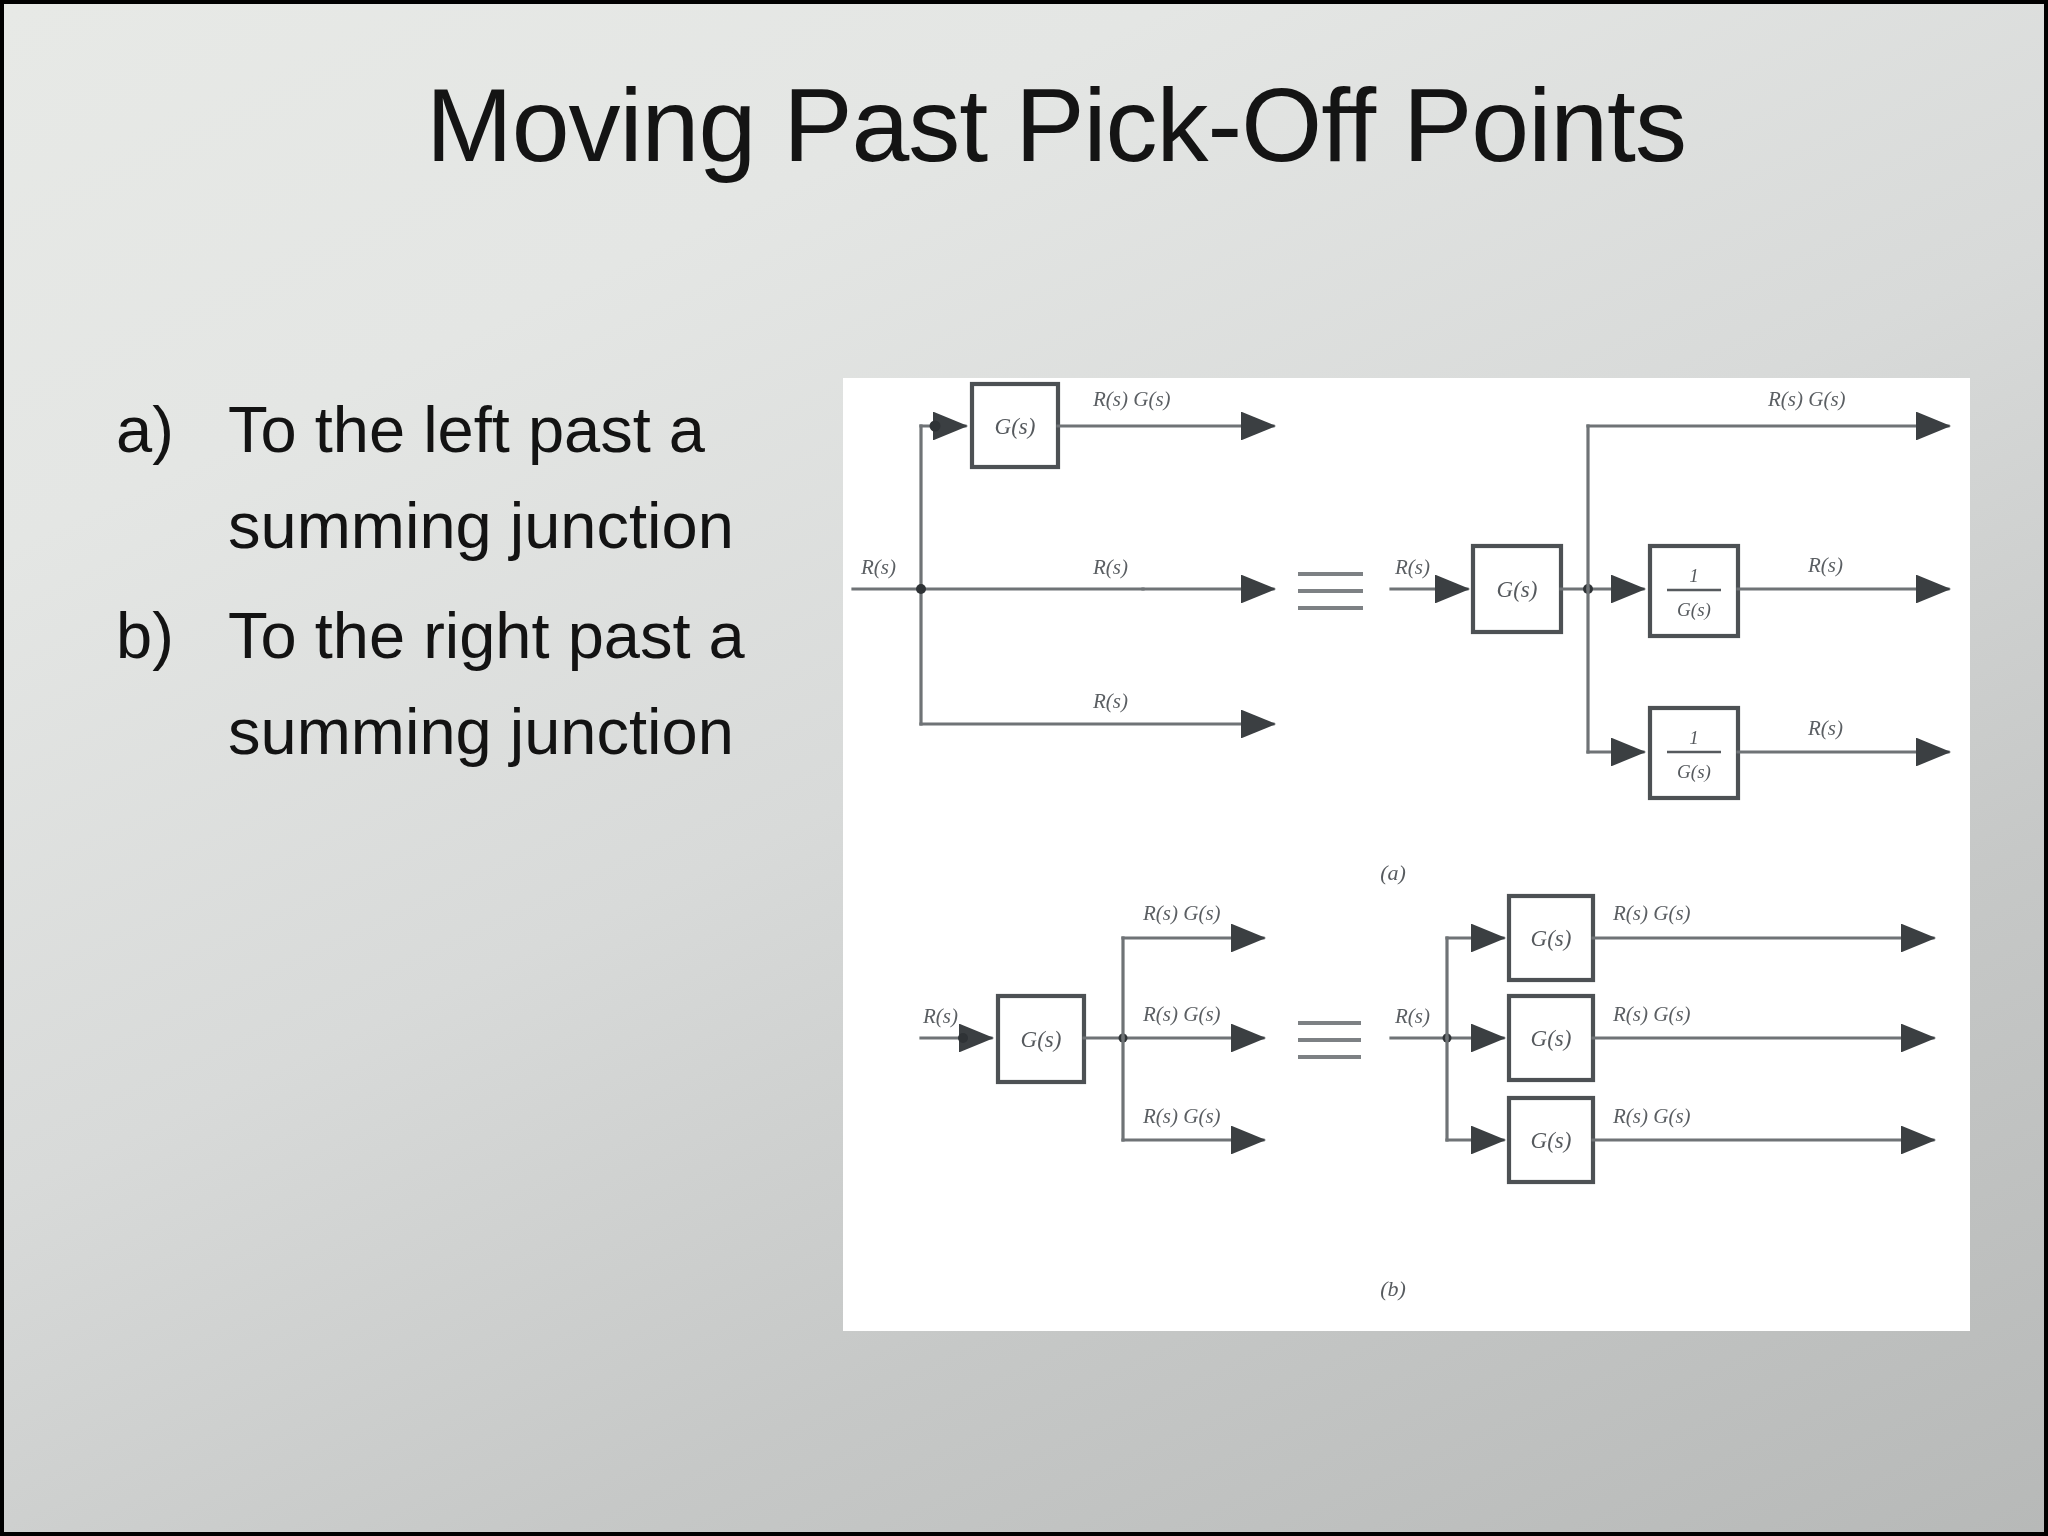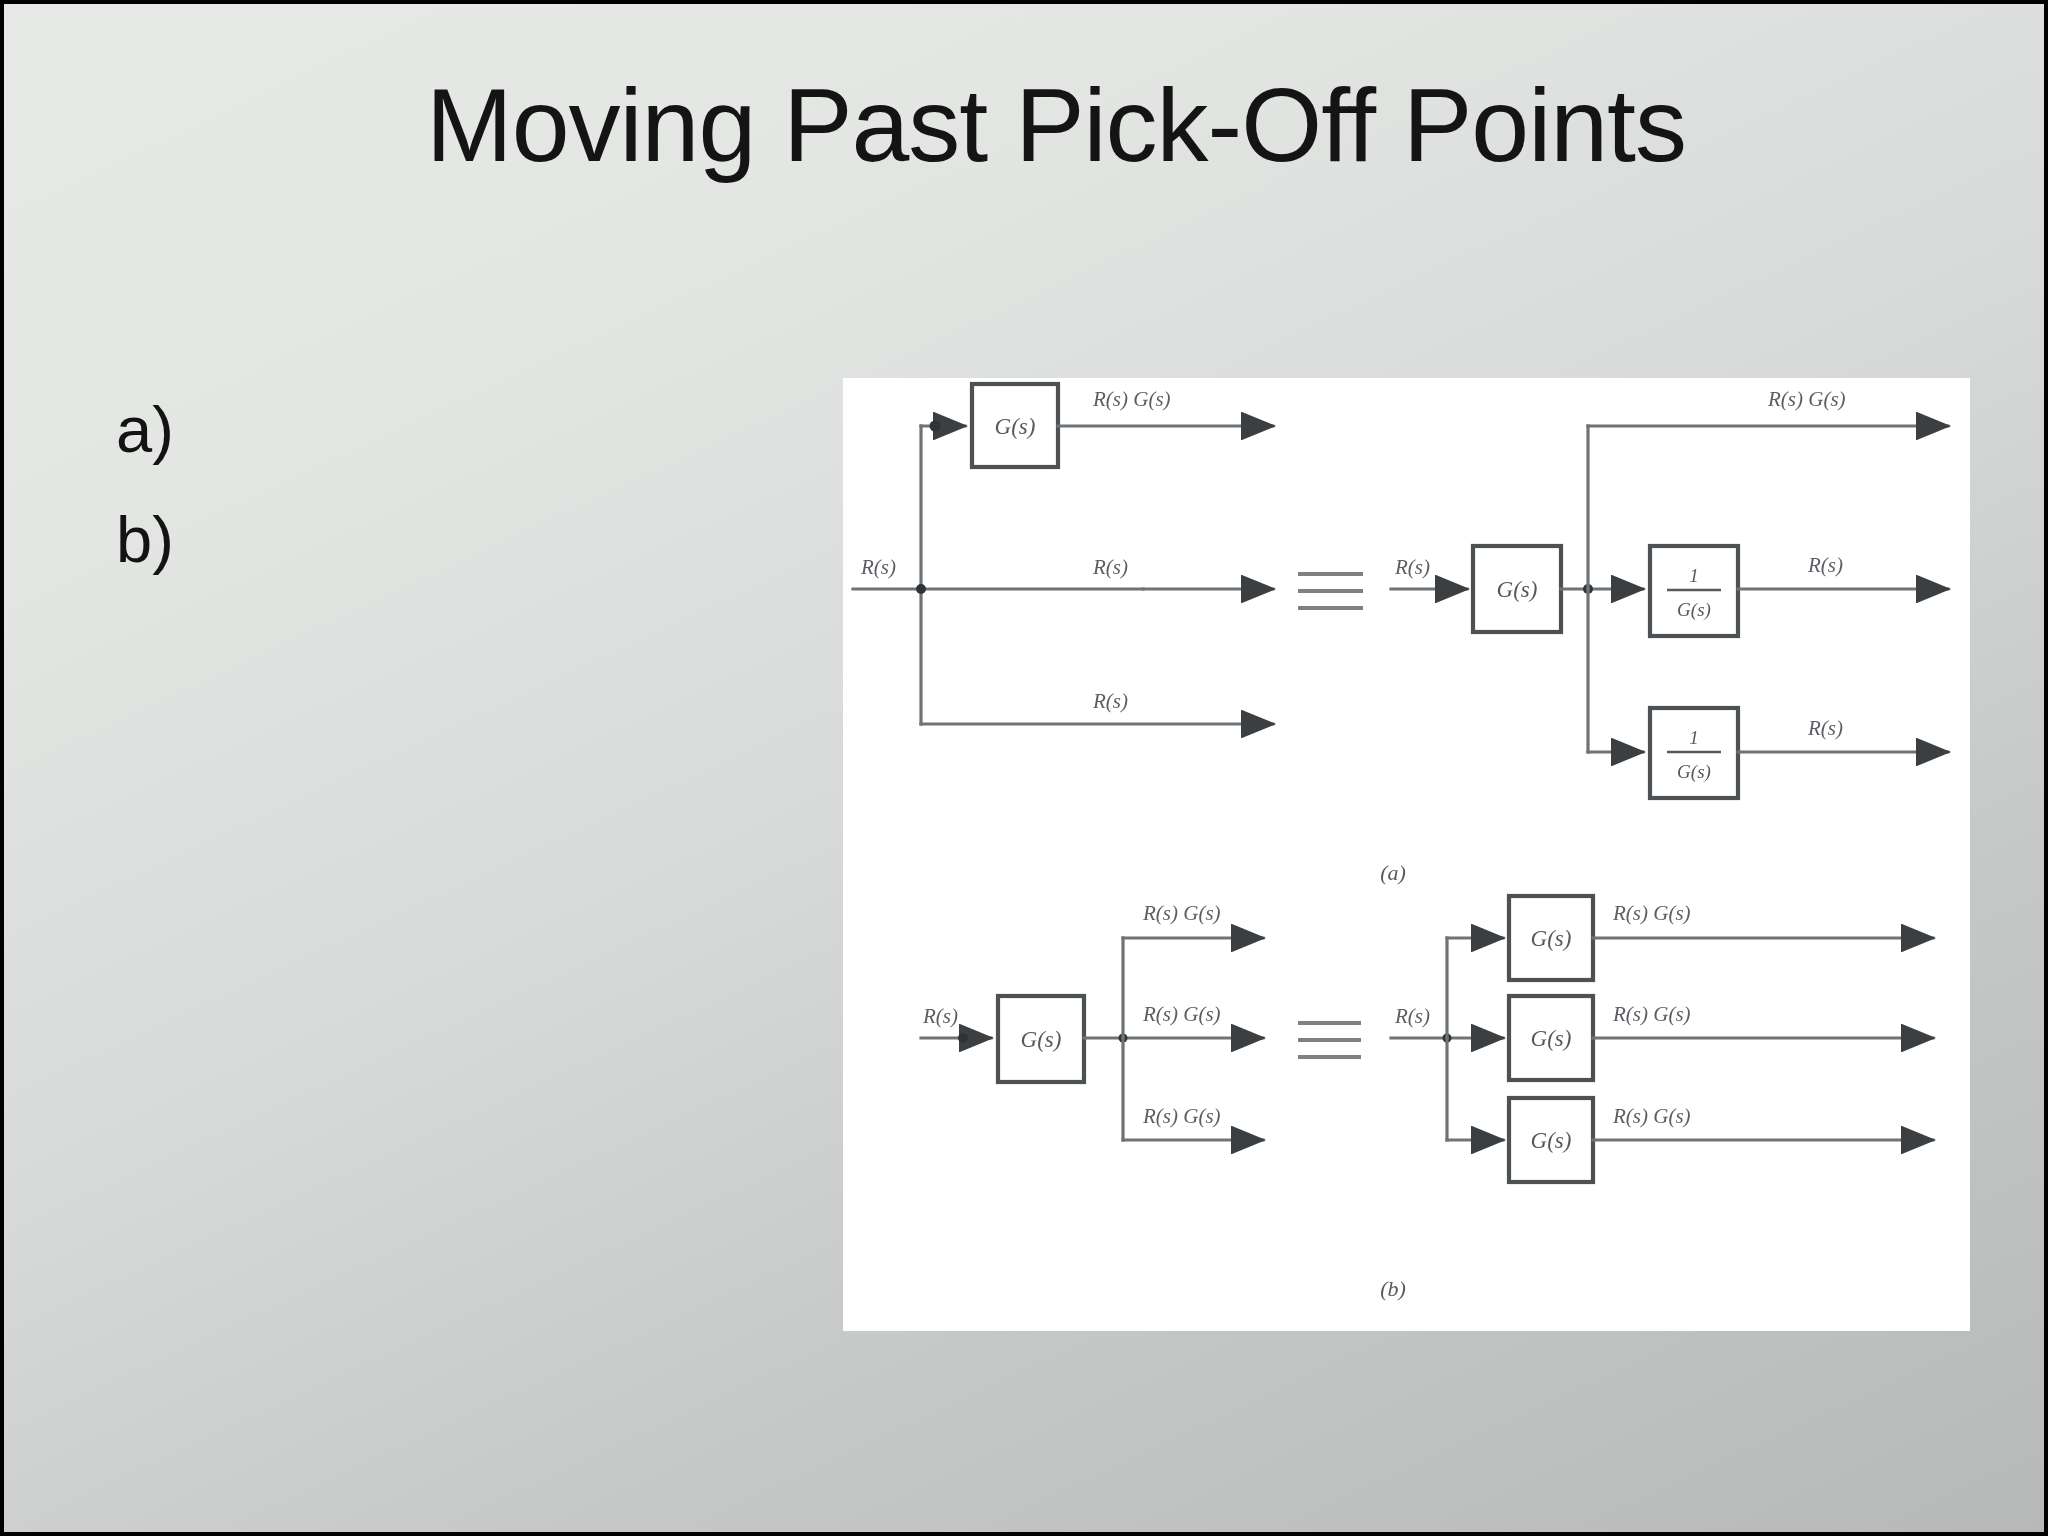--- a/index.html
+++ b/index.html
@@ -134,23 +134,25 @@
 </head>
 <body>
 
 <div id="slide">
 
   <div id="slide-title">Moving Past Pick-Off Points</div>
 
   <div id="bullets">
     <div class="bullet">
       <span class="bullet-marker">a)</span>
+      <span class="bullet-text">To the left past a summing junction</span>
     </div>
     <div class="bullet">
       <span class="bullet-marker">b)</span>
+      <span class="bullet-text">To the right past a summing junction</span>
     </div>
   </div>
 
   <div id="figure-panel">
     <svg id="figure-svg" viewBox="0 0 1127 953" xmlns="http://www.w3.org/2000/svg">
 
       <defs>
         <marker id="ah" markerWidth="11" markerHeight="9" refX="10" refY="4.5" orient="auto">
           <path d="M0,0 L11,4.5 L0,9 Z" class="dgm-arrow"></path>
         </marker>

